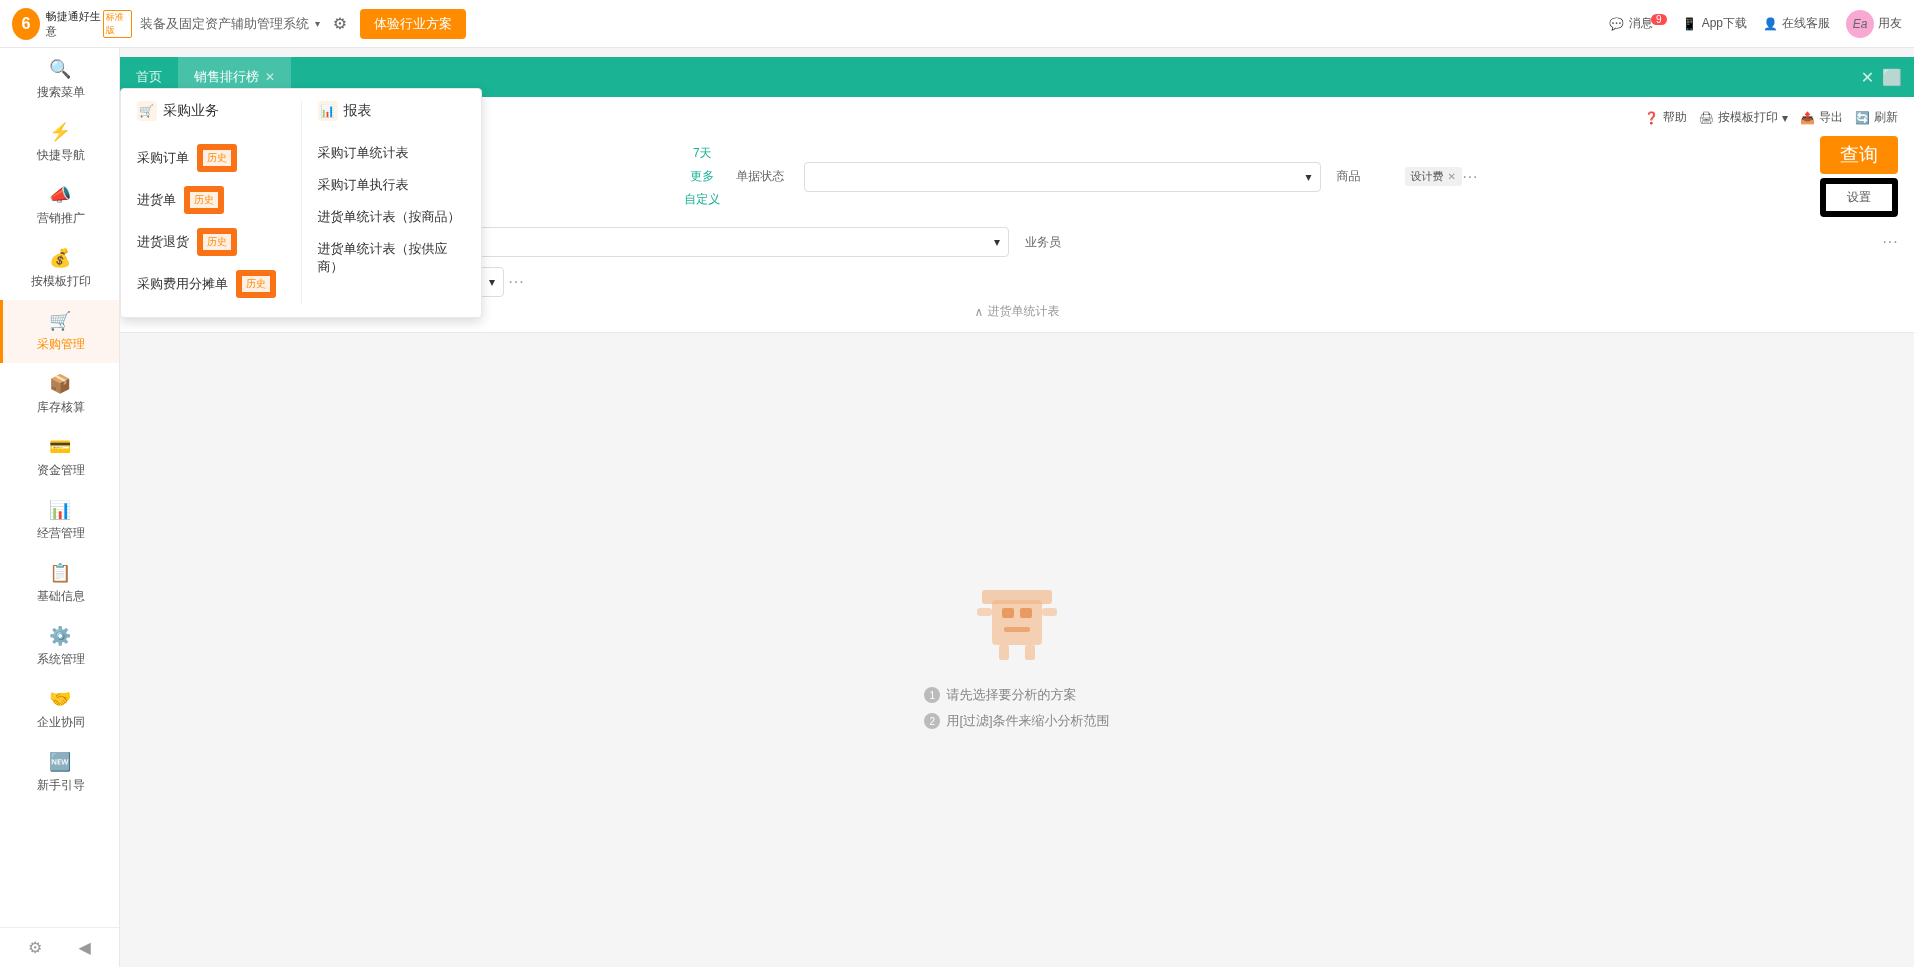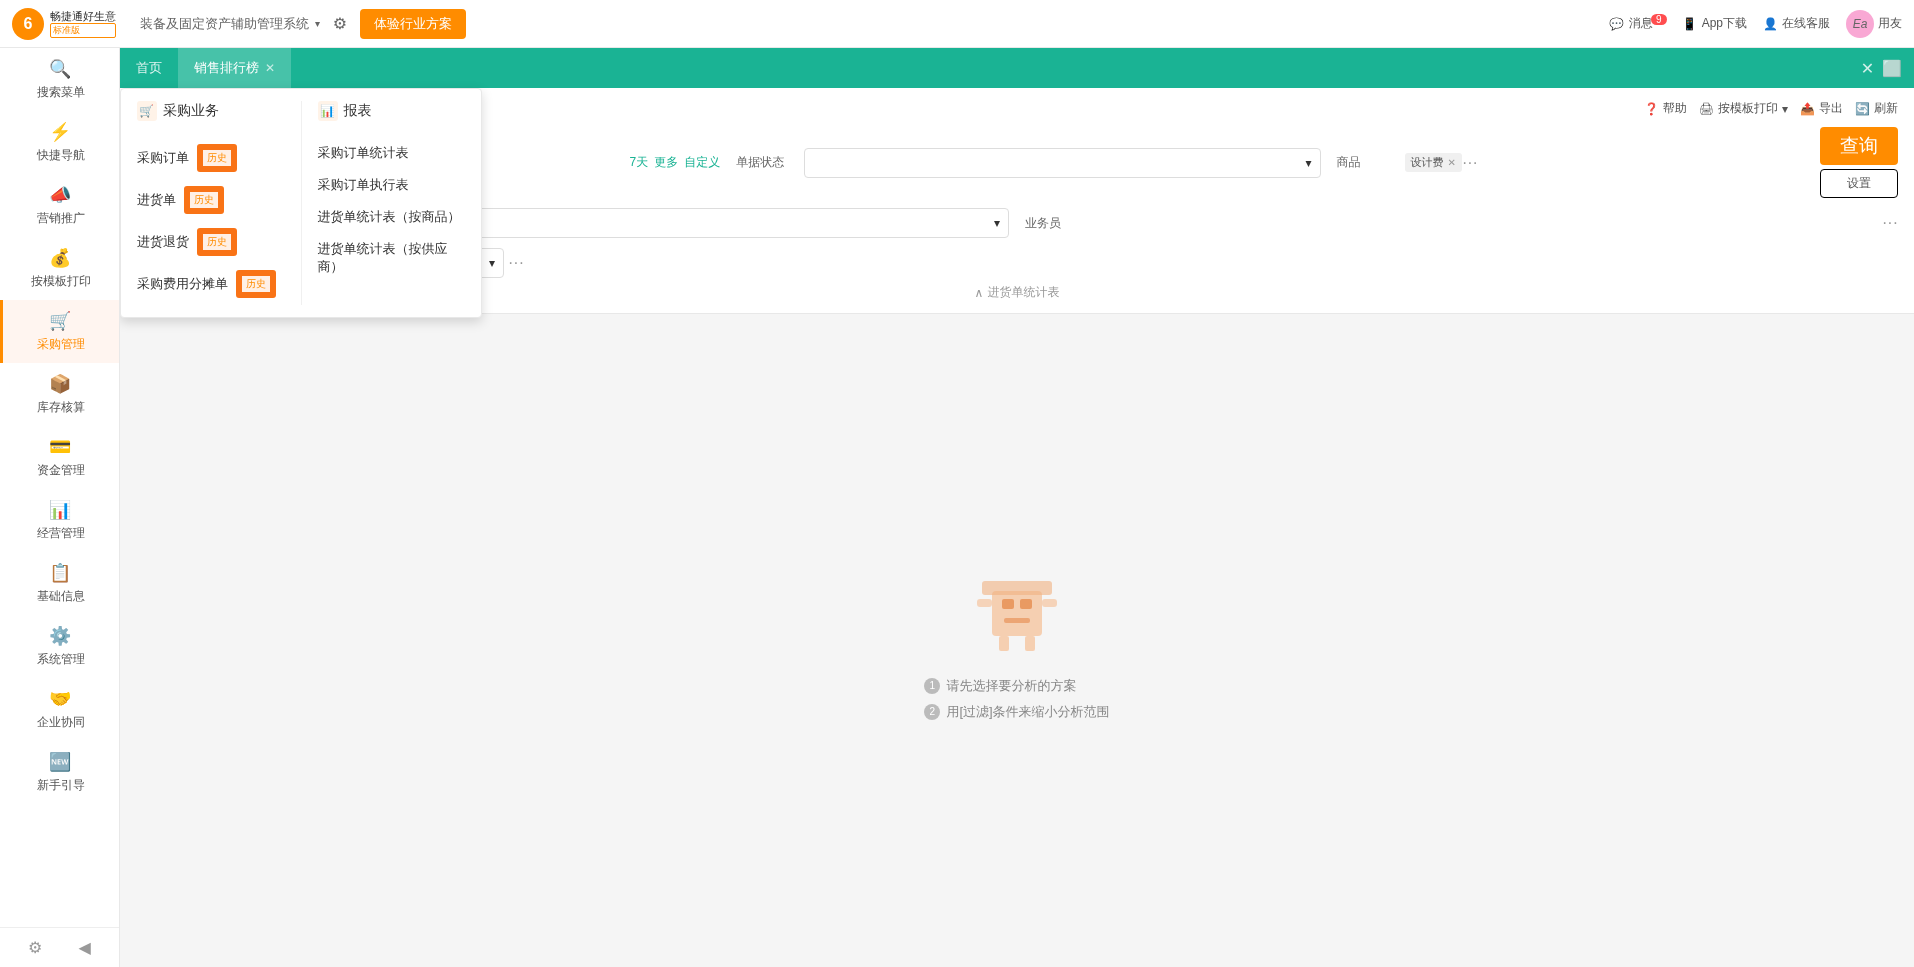--- a/index.html
+++ b/index.html
@@ -171,20 +171,21 @@
     }
 
     
     .tab-bar {
       background: #1ab394;
       display: flex;
       align-items: center;
       height: 40px;
       padding: 0 0;
       flex-shrink: 0;
+      margin-top: 9px;
     }
     .tab-item {
       padding: 0 16px;
       height: 100%;
       display: flex;
       align-items: center;
       font-size: 13px;
       cursor: pointer;
       color: rgba(255,255,255,0.85);
       gap: 6px;
@@ -295,21 +296,21 @@
       border: none;
       border-radius: 4px;
       padding: 6px 20px;
       font-size: 19px;
       cursor: pointer;
       white-space: nowrap;
     }
     .setting-btn {
       background: #fff;
       color: #555;
-      border: 1px solid #000000;
+      border: 6px solid #000000;
       border-radius: 4px;
       padding: 5px 14px;
       font-size: 12px;
       cursor: pointer;
     }
     .btn-group {
       display: flex;
       flex-direction: column;
       gap: 4px;
     }
@@ -442,34 +443,35 @@
       font-size: 12px;
       color: #333;
       width: 100px;
       outline: none;
     }
     .date-separator { color: #999; font-size: 12px; }
     .date-shortcuts {
       display: flex;
       align-items: center;
       gap: 6px;
+      flex-direction: column;
     }
     .date-shortcut {
       font-size: 12px;
       color: #1ab394;
       cursor: pointer;
     }
   </style>
 </head>
 <body>
 
 <div class="top-header">
   <div class="logo-area">
     <div class="logo-icon">6</div>
-    <div style="display:flex;flex-direction:column;">
+    <div style="display:flex;flex-direction:row;align-items:flex-end;">
       <span class="logo-text">畅捷通好生意</span>
       <span class="logo-badge">标准版</span>
     </div>
   </div>
 
   <div class="system-title">
     <span>装备及固定资产辅助管理系统</span>
     <span class="chevron-down">▾</span>
     <div class="gear-btn">⚙</div>
     <button class="industry-btn">体验行业方案</button>

